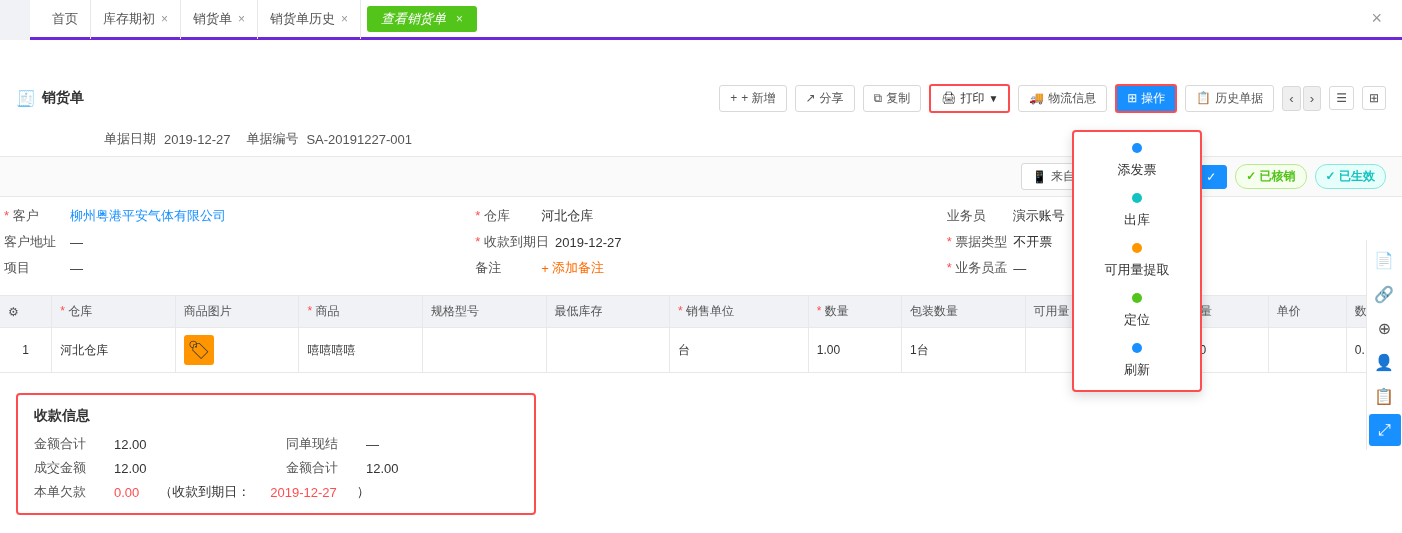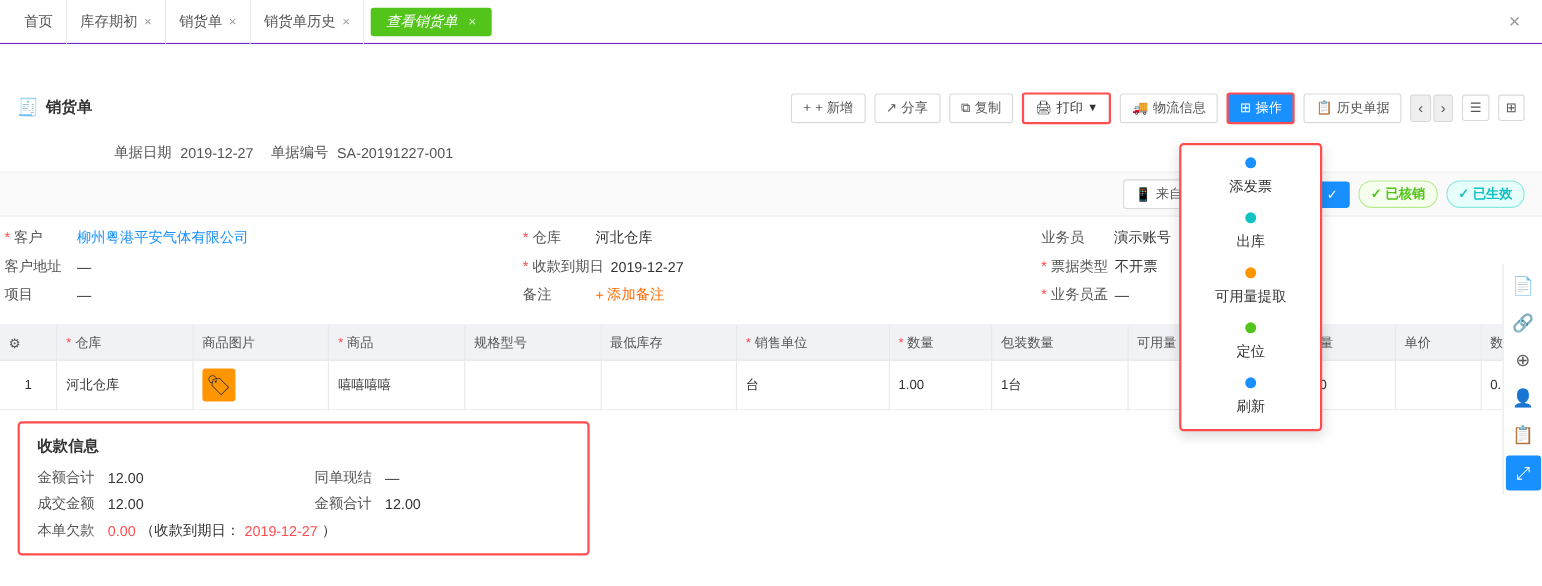--- a/index.html
+++ b/index.html
@@ -1,22 +1,22 @@
 <!DOCTYPE html>
 <html><head>
   <meta charset="utf-8">
   <style>
     * { box-sizing: border-box; margin: 0; padding: 0; }
     body { font-family: 'Microsoft YaHei', Arial, sans-serif; font-size: 13px; background: #f0f2f5; color: #333; }
 
     
     .tab-bar {
       display: flex; align-items: center;
-      background: #fff; border-bottom: 1px solid #6d28d9;
-      padding: 0 10px; height: 40px;
+      background: #fff; border-bottom: 3px solid #6d28d9;
+      padding: 0 10px; height: 40px; margin-left: 30px;
     }
     .tab-item {
       display: flex; align-items: center;
       padding: 0 12px; height: 40px;
       cursor: pointer; font-size: 13px; color: #555;
       border-right: 1px solid #e8e8e8;
       white-space: nowrap;
     }
     .tab-close {
       margin-left: 6px; color: #999; font-size: 12px; cursor: pointer;
@@ -126,29 +126,29 @@
     .data-table tr.subtotal td { background: #fff9f0; font-size: 12px; color: #888; }
     .gear-cell { text-align: center; }
     .product-img {
       width: 30px; height: 30px; background: #ff9500;
       border-radius: 3px; display: flex; align-items: center; justify-content: center;
       font-size: 18px;
     }
 
     
     .payment-section {
-      margin: 10px 16px; padding: 12px 16px;
+      margin: 20px 16px; padding: 12px 16px;
       border: 2px solid #ff4d4f; border-radius: 4px;
       background: #fff; max-width: 520px;
     }
     .payment-title { font-size: 14px; font-weight: bold; margin-bottom: 10px; color: #333; }
     .payment-grid {
       display: grid; grid-template-columns: 1fr 1fr; gap: 6px 20px;
     }
-    .payment-row { display: flex; align-items: center; gap: 4px; }
+    .payment-row { display: flex; align-items: center; gap: 20px; }
     .payment-label { color: #555; font-size: 13px; white-space: nowrap; min-width: 60px; }
     .payment-value { color: #333; font-size: 13px; }
     .payment-value.red { color: #ff4d4f; }
     .payment-value.date-red { color: #ff4d4f; }
 
     
     .dropdown-menu {
       position: absolute; top: 90px; right: 200px;
       background: #fff; border: 2px solid #ff4d4f;
       border-radius: 4px; box-shadow: 0 4px 12px rgba(0,0,0,0.15);

